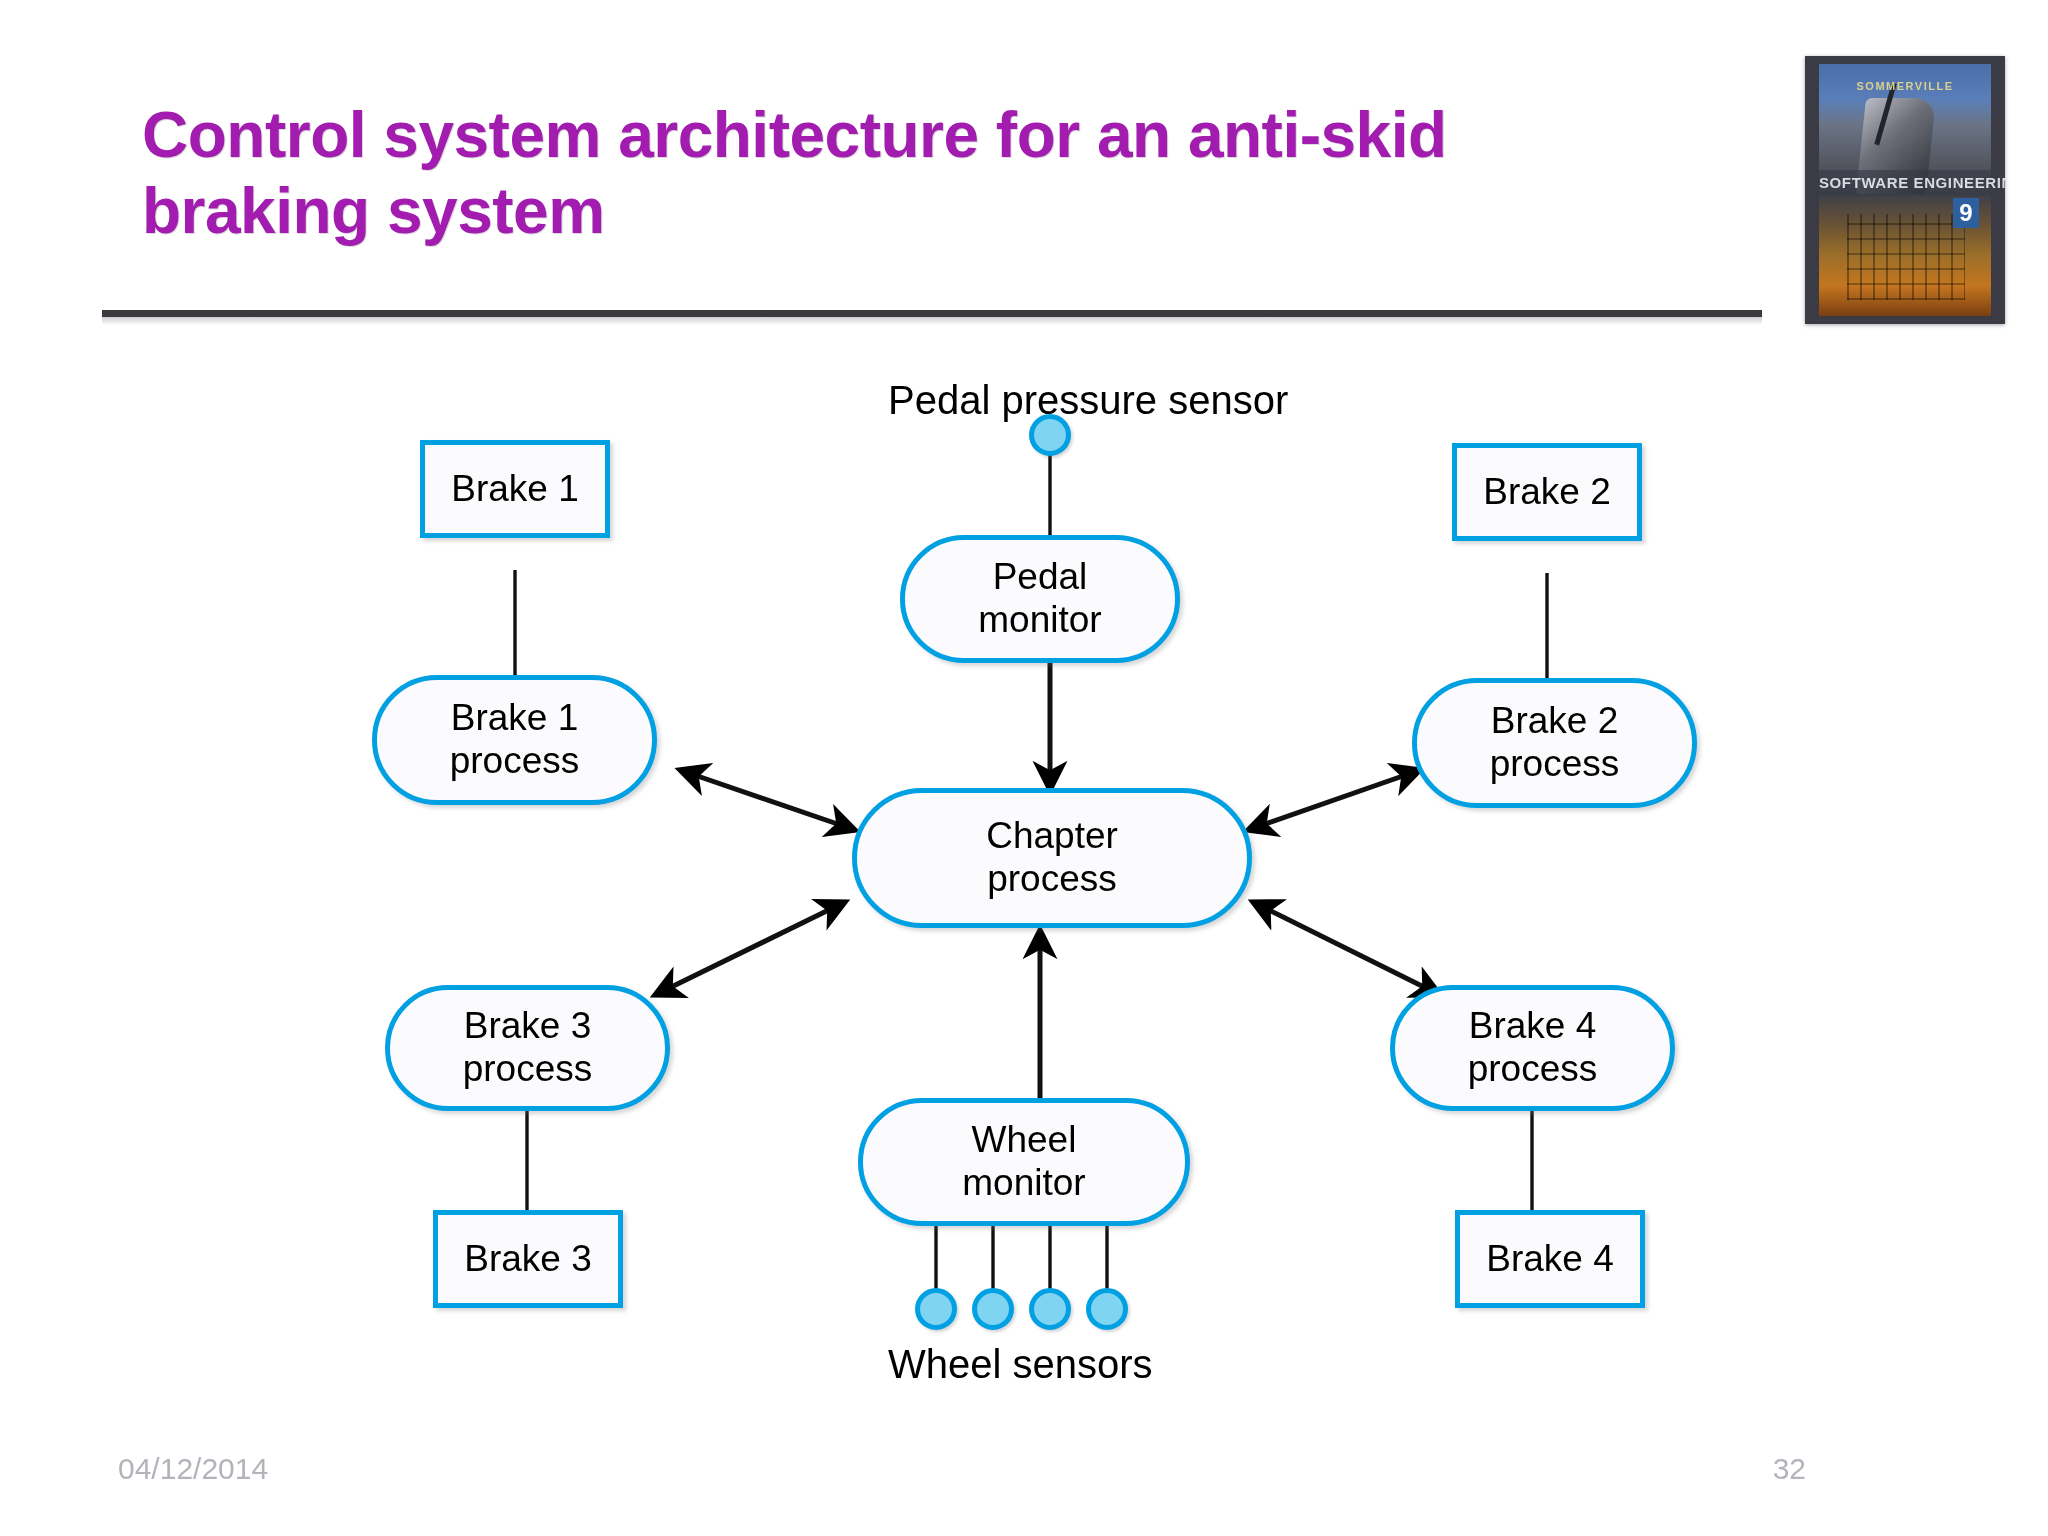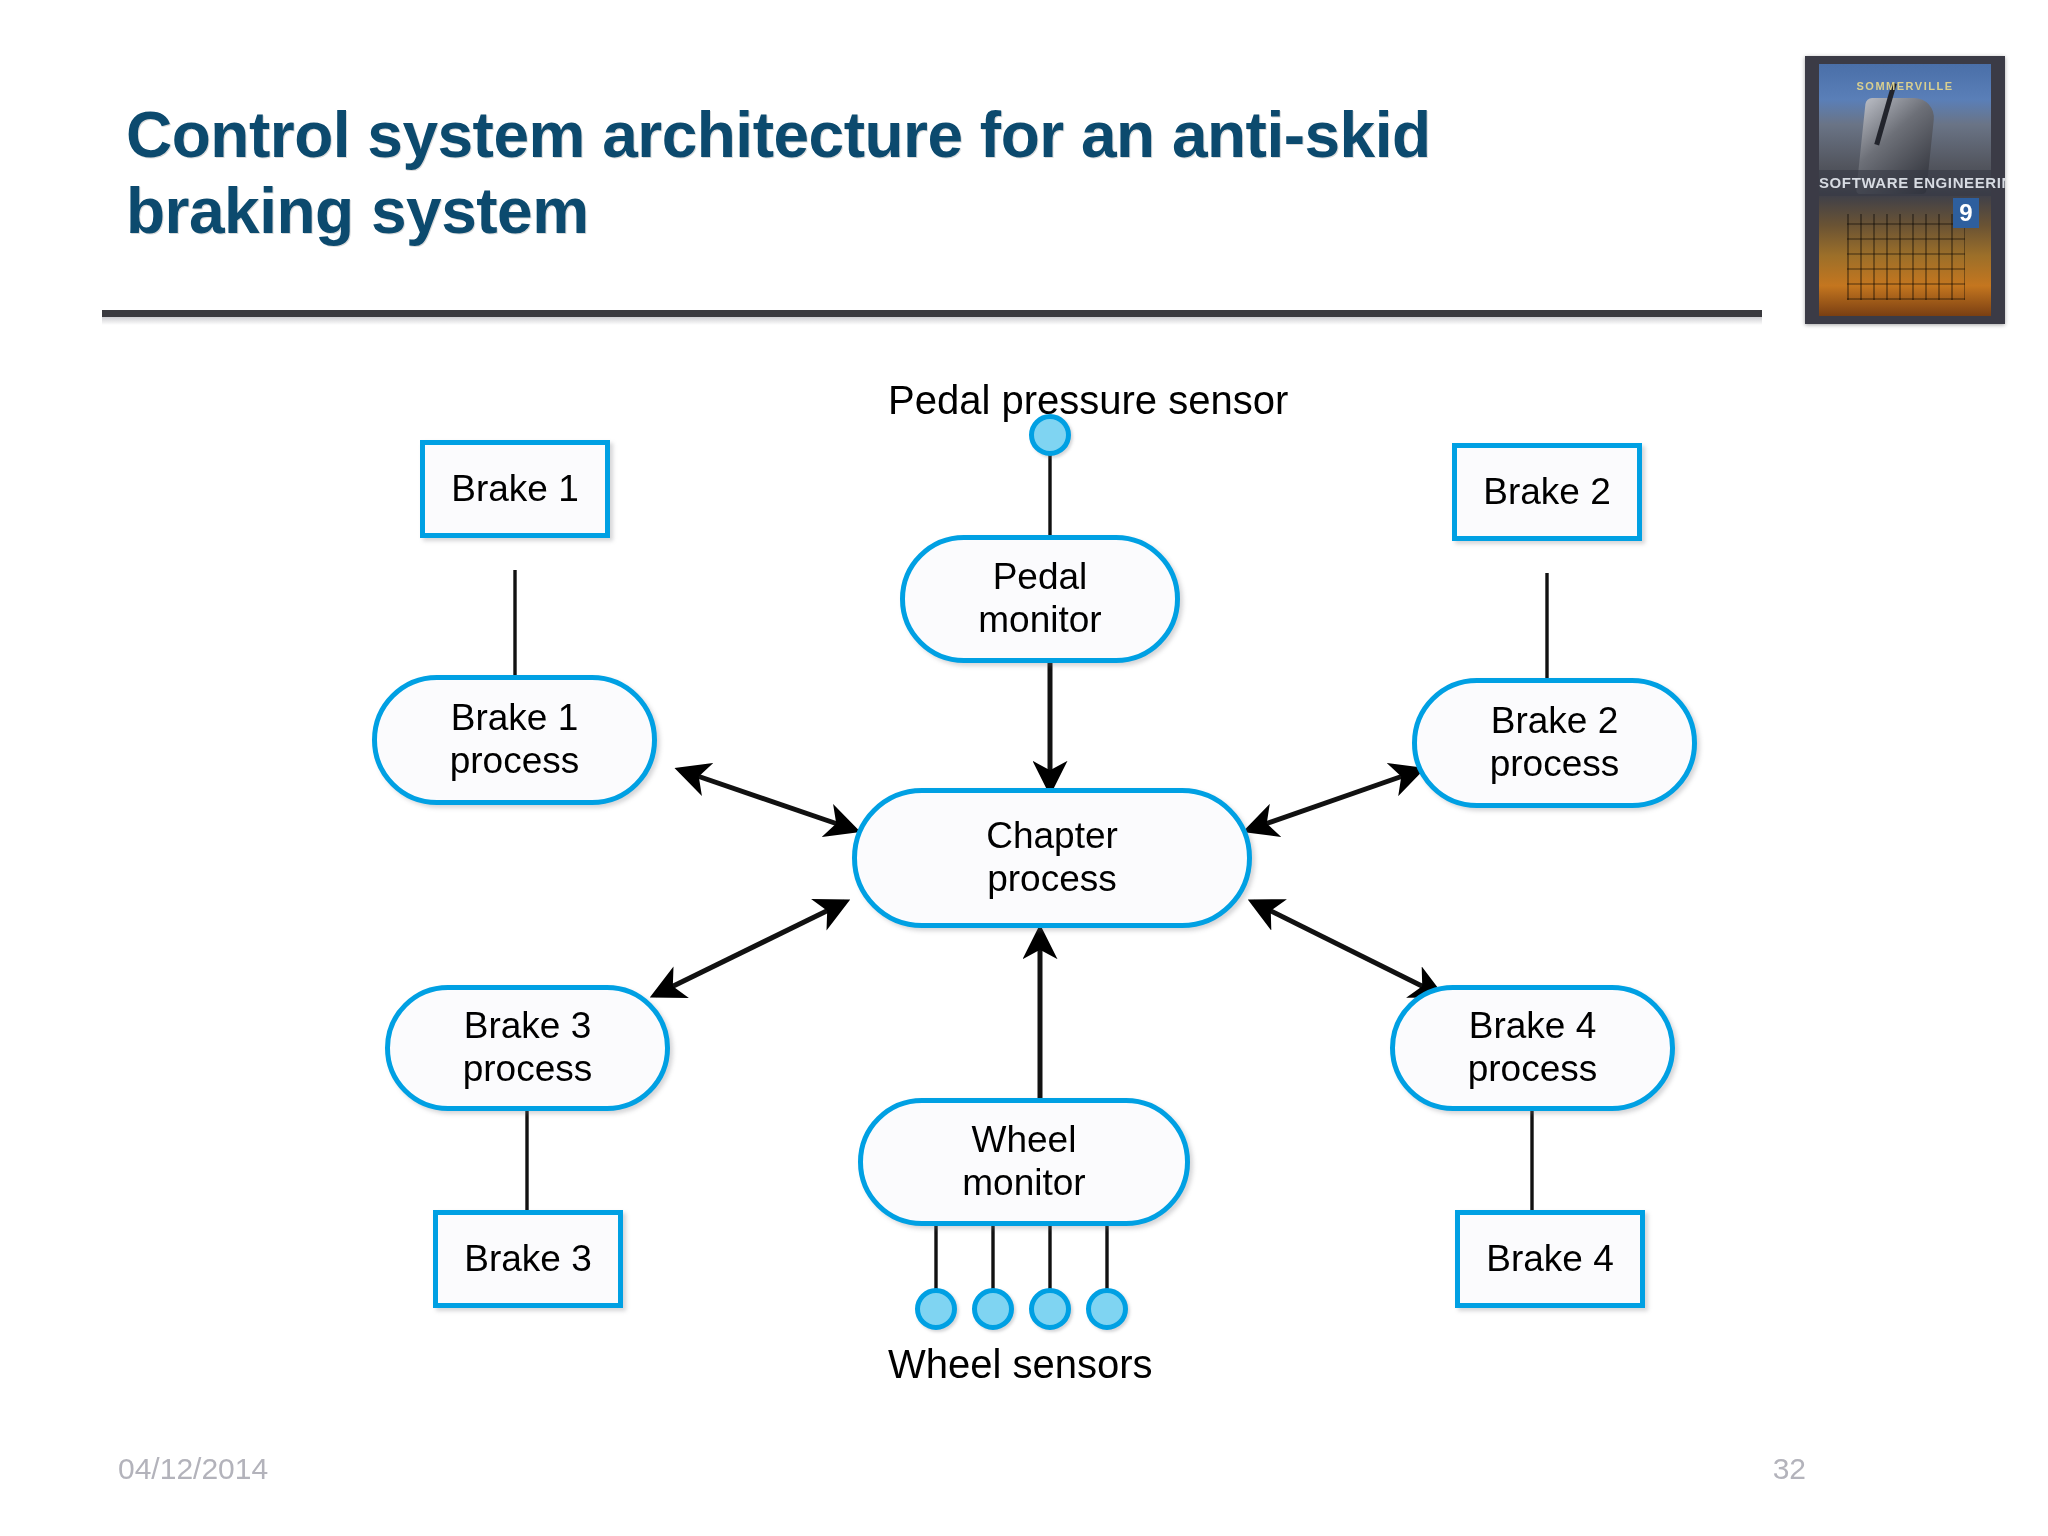--- a/index.html
+++ b/index.html
@@ -11,28 +11,28 @@
     width: 2048px;
     height: 1536px;
     position: relative;
     overflow: hidden;
     font-family: "Liberation Sans", sans-serif;
   }
 
   
   #slide-title {
     position: absolute;
-    left: 126px;
+    left: 142px;
     top: 98px;
     width: 1560px;
     font-family: "Liberation Sans", sans-serif;
     font-weight: bold;
     font-size: 64px;
     line-height: 1.18;
-    color: #0c4a6e;
+    color: #a21caf;
     letter-spacing: -0.5px;
     white-space: pre-line;
     text-shadow: 1px 1px 0 rgba(150,150,150,0.35);
   }
 
   #title-rule {
     position: absolute;
     left: 102px;
     top: 310px;
     width: 1660px;

